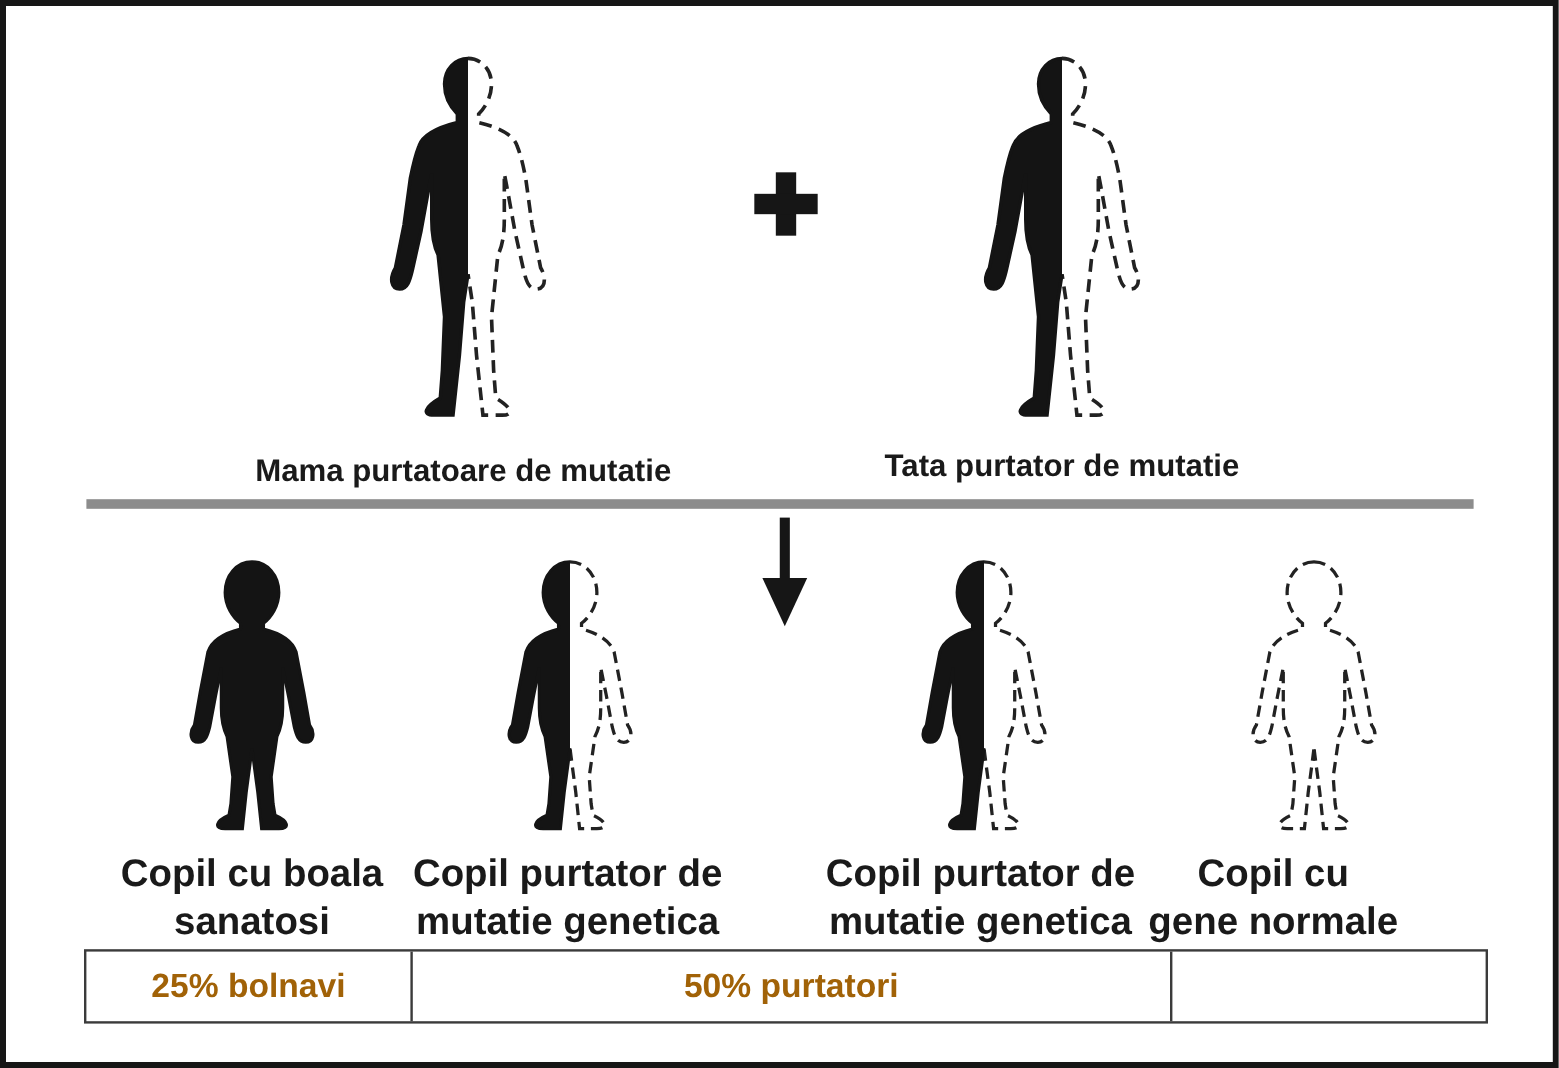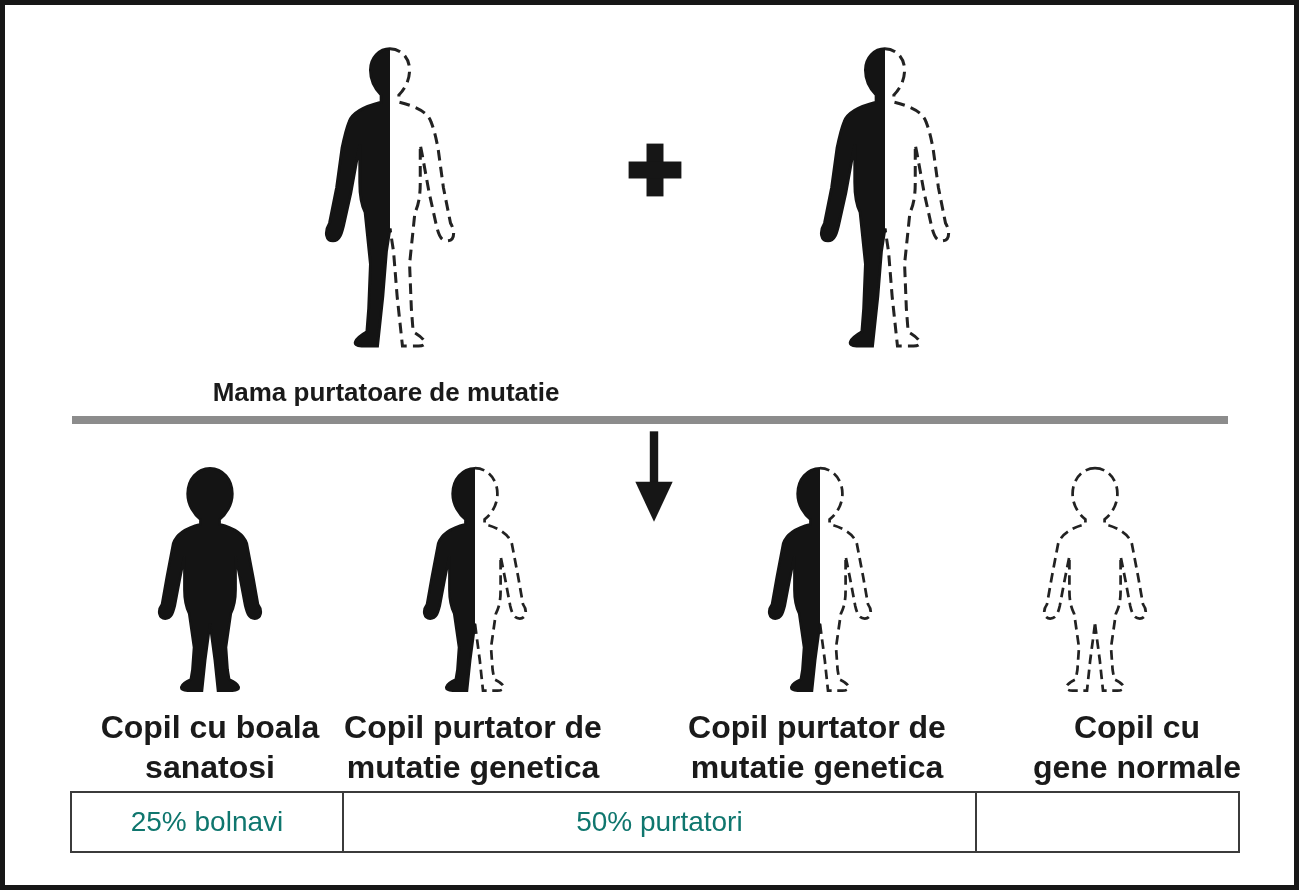--- a/index.html
+++ b/index.html
@@ -52,22 +52,22 @@
     width: 1170px; height: 62px;
     box-sizing: border-box;
     border: 2px solid #3b3b3b;
     display: flex;
   }
   .ratio-cell {
     display: flex;
     align-items: center;
     justify-content: center;
     font-size: 28px;
-    font-weight: normal;
-    color: #0f766e;
+    font-weight: bold;
+    color: #a16207;
     box-sizing: border-box;
   }
   .ratio-cell.c1 { width: 23.33%; border-right: 2px solid #3b3b3b; }
   .ratio-cell.c2 { width: 54.27%; border-right: 2px solid #3b3b3b; }
   .ratio-cell.c3 { width: 22.40%; }
 </style>
 </head>
 <body>
 
 <svg width="0" height="0" style="position:absolute" aria-hidden="true">
@@ -88,20 +88,21 @@
     <rect x="26" y="7" width="18" height="56"></rect>
     <rect x="7" y="26" width="56" height="18"></rect>
   </svg>
 
   <svg class="figure fig-half" viewBox="0 0 100 172" style="left:791px; top:40px; width:178px; height:310px;">
     <use href="#adult-half" class="half-right" transform="scale(-1,1) translate(-100,0)"></use>
     <use href="#adult-half" class="half-left"></use>
   </svg>
 
   <div class="label parent-label" style="left:171px; top:372px;">Mama purtatoare de mutatie</div>
+  <div class="label parent-label" style="left:670px; top:368px;">Tata purtator de mutatie</div>
 
   <div class="divider"></div>
 
   <svg class="down-arrow" viewBox="0 0 60 100" style="left:621px; top:424px; width:56px; height:98px;">
     <rect x="25.5" y="0" width="9" height="55"></rect>
     <polygon points="10,54 50,54 30,97"></polygon>
   </svg>
 
   <svg class="figure fig-solid" viewBox="0 0 100 145" style="left:125px; top:460px; width:160px; height:232px;">
     <use href="#child-half" class="half-right" transform="scale(-1,1) translate(-100,0)"></use>
@@ -128,21 +129,21 @@
     <span>sanatosi</span>
   </div>
   <div class="label child-label" style="left:308px; top:702px;">
     <span>Copil purtator de</span><br>
     <span>mutatie genetica</span>
   </div>
   <div class="label child-label" style="left:652px; top:702px;">
     <span>Copil purtator de</span><br>
     <span>mutatie genetica</span>
   </div>
-  <div class="label child-label" style="left:972px; top:702px;">
+  <div class="label child-label" style="left:896px; top:702px;">
     <span>Copil cu</span><br>
     <span>gene normale</span>
   </div>
 
   <div class="ratio-table">
     <div class="ratio-cell c1">25% bolnavi</div>
     <div class="ratio-cell c2">50% purtatori</div>
   </div>
 
 </div>

